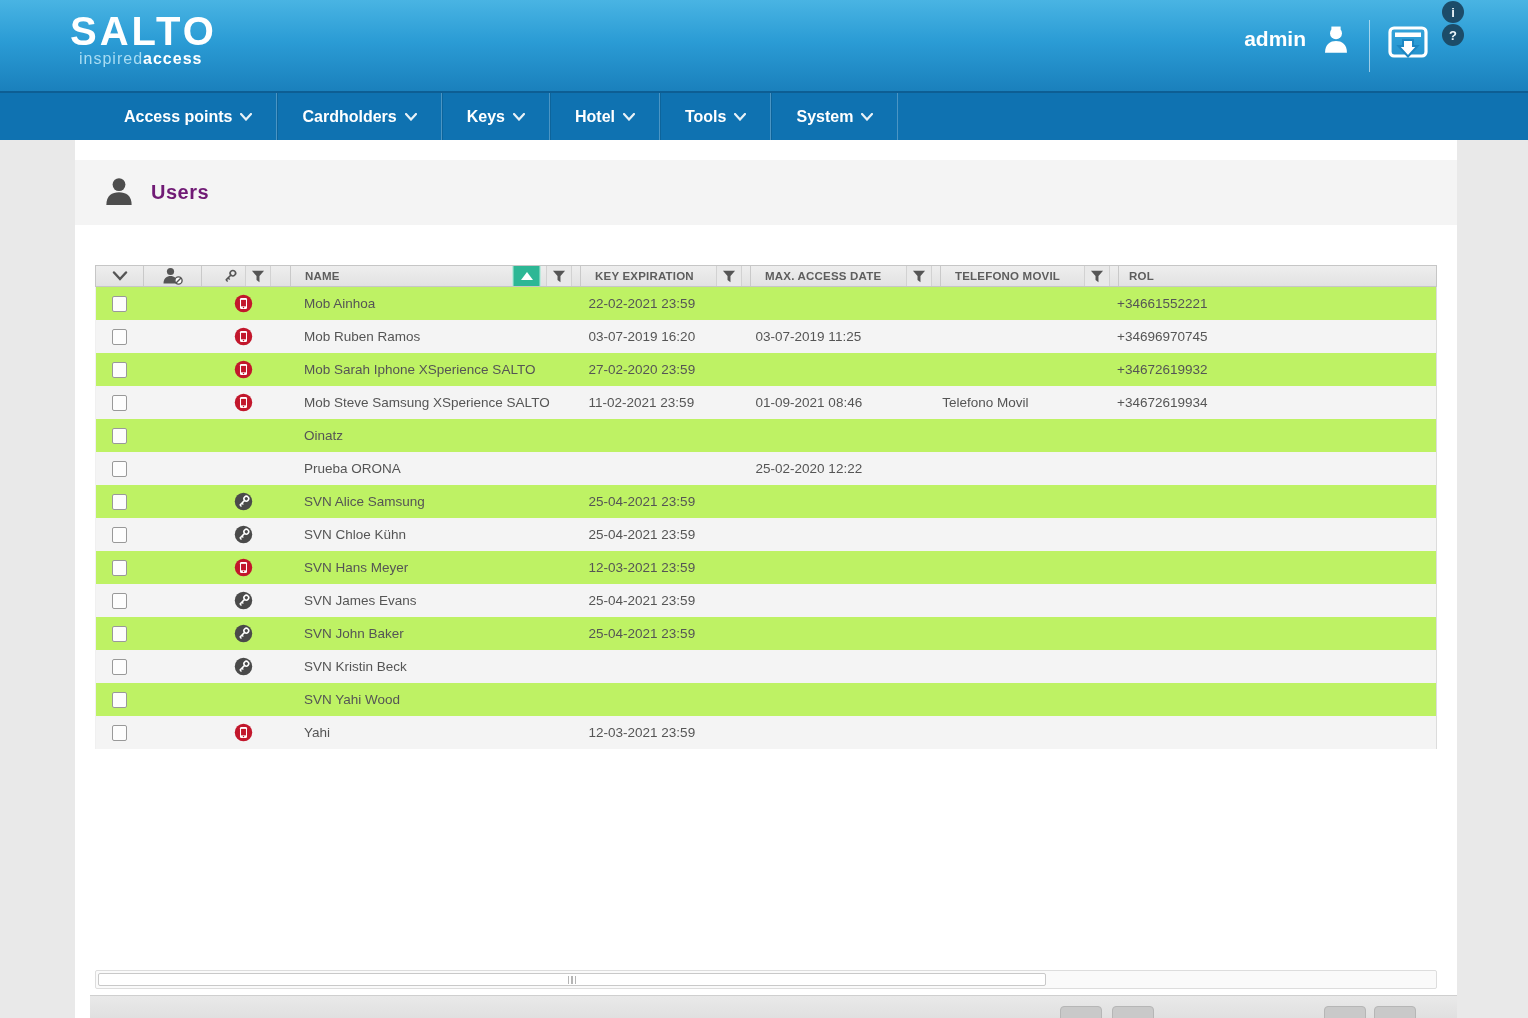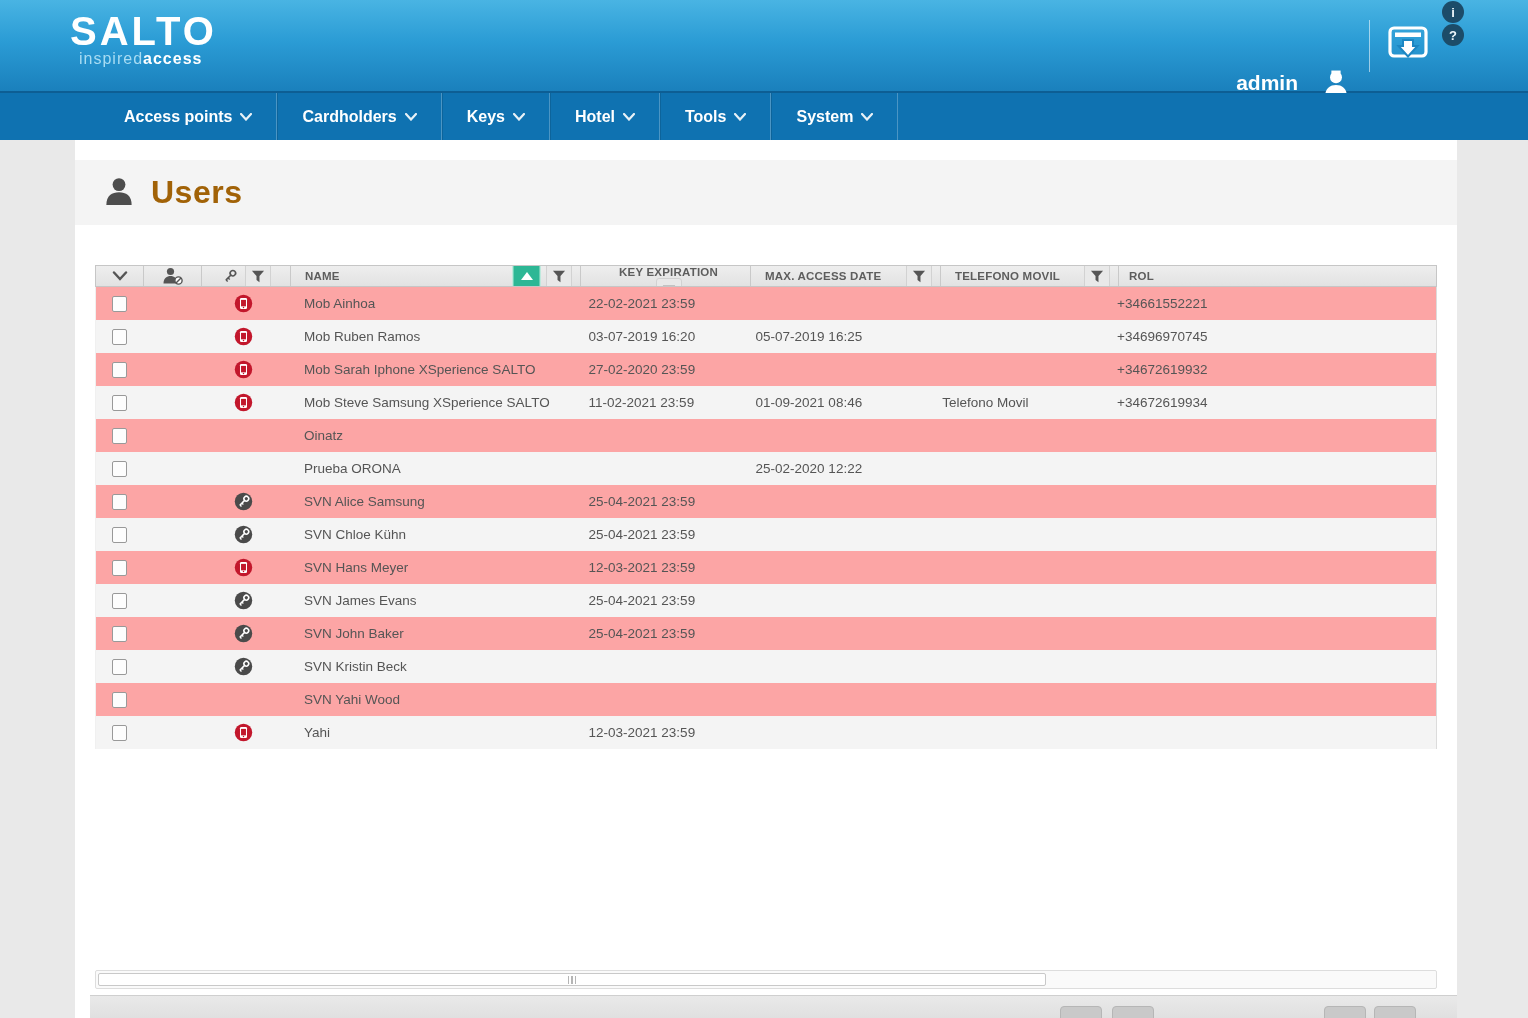--- a/index.html
+++ b/index.html
@@ -8,21 +8,21 @@
 
   
   .topbar { position:absolute; left:0; top:0; width:1528px; height:93px;
             background:linear-gradient(180deg,#49b4e3 0%,#2b9cd5 45%,#1a80bc 100%);
             border-bottom:2px solid #0d5e94; }
   .logo { position:absolute; left:70px; top:10px; color:#fff; }
   .logo .brand { font-size:40px; font-weight:bold; letter-spacing:3px; line-height:42px; }
   .logo .tagline { font-size:16px; letter-spacing:1px; margin-top:-2px;margin-left:9px; }
   .logo .tagline .lt { color:#a8dcf3; font-weight:normal; }
   .logo .tagline .bt { color:#ffffff; font-weight:bold; }
-  .admin-box { position:absolute; right:178px; top:24px; display:flex; align-items:center; gap:24px;margin-top:44px; }
+  .admin-box { position:absolute; right:178px; top:24px; display:flex; align-items:center; gap:16px; }
   .admin-label { color:#fff; font-weight:bold; font-size:21px; }
   .admin-icon svg { display:block; }
   .topbar-divider { position:absolute; right:158px; top:20px; width:1px; height:52px; background:rgba(255,255,255,.55); }
   .dl-btn { position:absolute; right:100px; top:26px; width:40px; height:38px; cursor:pointer; }
   .round-ico { position:absolute; width:22px; height:22px; border-radius:50%;
                background:#1c4c69; color:#eef6fb; font-size:13px; font-weight:bold;
                display:flex; align-items:center; justify-content:center; }
   .info-ico { right:64px; top:1px; }
   .help-ico { right:64px; top:24px; }
 
@@ -33,50 +33,50 @@
             font-size:16px; cursor:pointer; border-right:1px solid rgba(255,255,255,.25);
             border-left:1px solid rgba(0,0,0,.12); white-space:nowrap; }
   .nav li:first-child { border-left:none; }
   .nav li .caret { margin-left:8px; font-size:11px; opacity:.9; }
 
   
   .panel { position:absolute; left:75px; top:140px; width:1382px; height:878px;
            background:#ffffff; overflow:hidden; }
   .title-bar { position:absolute; left:0; top:20px; width:1382px; height:65px; background:#f4f4f4;
                display:flex; align-items:center; padding-left:28px; gap:16px; }
-  .title-bar h1 { font-size:32px; color:#a16207; letter-spacing:.5px; }
+  .title-bar h1 { font-size:20px; color:#701a75; letter-spacing:.5px; }
 
   
   .grid { position:absolute; left:20px; top:125px; width:1342px; }
   .hrow { display:flex; height:22px; background:linear-gradient(180deg,#eeeeee,#e2e2e2);
           border:1px solid #c6c6c6; overflow:hidden; }
   .hcell { display:flex; align-items:center; border-right:1px solid #c9c9c9; height:100%;
            color:#5d5d5d; font-size:11.5px; font-weight:bold; letter-spacing:.2px;
            padding:0 8px 0 14px; cursor:pointer; white-space:nowrap; }
   .hcell:last-child { border-right:none; }
   .c1{width:48px; justify-content:center; padding:0;}
   .c2{width:58px; justify-content:center; padding:0;}
   .c3{width:89px; justify-content:center; gap:6px; padding:0;}
   .c4{width:290px;}
-  .c5{width:170px;flex-direction:column;}
+  .c5{width:170px;}
   .c6{width:190px;}
   .c7{width:178px;}
   .c8{width:282px;}
   .c9{width:60px; padding-left:10px;}
   .hspacer{flex:1;}
   .fbtn { width:26px; height:26px; background:#e9e9e9; border:1px solid #d2d2d2; border-radius:3px;
           display:flex; align-items:center; justify-content:center; cursor:pointer; flex:none; }
   .sortbtn { width:27px; height:27px; background:#2db795; border:1px solid #6fd0b6; border-radius:3px;
              display:flex; align-items:center; justify-content:center; cursor:pointer; flex:none;
              margin-right:6px; box-shadow:0 0 0 1px #bfe9dd; }
   .tri-up { width:0; height:0; border-left:6px solid transparent; border-right:6px solid transparent;
             border-bottom:8px solid #ffffff; }
 
   .rows { border-right:1px solid #dcdcdc; border-left:1px solid #f0f0f0; }
-  .row { display:flex; height:33px; align-items:center; background:#fca5a5; cursor:pointer; }
+  .row { display:flex; height:33px; align-items:center; background:#bef264; cursor:pointer; }
   .row:nth-child(even) { background:#f4f4f4; }
   .cell { font-size:13.5px; color:#555555; padding:0 8px 0 17px; white-space:nowrap; overflow:hidden; }
   .cell.c1,.cell.c2,.cell.c3 { display:flex; justify-content:center; padding:0; }
   .checkbox { width:15px; height:16px; background:#fdfdfd; border:1px solid #999999;
               border-radius:2px; cursor:pointer; }
   .row-icon svg { display:block; }
   .row-icon .ic-mobile, .row-icon .ic-key { display:none; }
   .row-icon[data-icon="mobile"] .ic-mobile { display:block; }
   .row-icon[data-icon="key"] .ic-key { display:block; }
 
@@ -319,21 +319,21 @@
           <circle cx="10" cy="10" r="9.2" fill="#c2172c"></circle>
           <rect x="6.3" y="4.2" width="7.4" height="11.6" rx="1.4" fill="#ffffff"></rect>
           <rect x="7.4" y="6.2" width="5.2" height="6.8" fill="#c2172c"></rect>
           <circle cx="10" cy="14.3" r="0.8" fill="#c2172c"></circle>
         </svg>
 
       </span>
     </div>
     <div class="cell c4">Mob Ruben Ramos</div>
     <div class="cell c5">03-07-2019 16:20</div>
-    <div class="cell c6">05-07-2019 16:25</div>
+    <div class="cell c6">03-07-2019 11:25</div>
     <div class="cell c7"></div>
     <div class="cell c8">+34696970745</div>
     <div class="cell c9"></div>
   </div>
 
   <div class="row">
     <div class="cell c1">
             <span class="checkbox"></span>
           </div>
     <div class="cell c2"></div>

